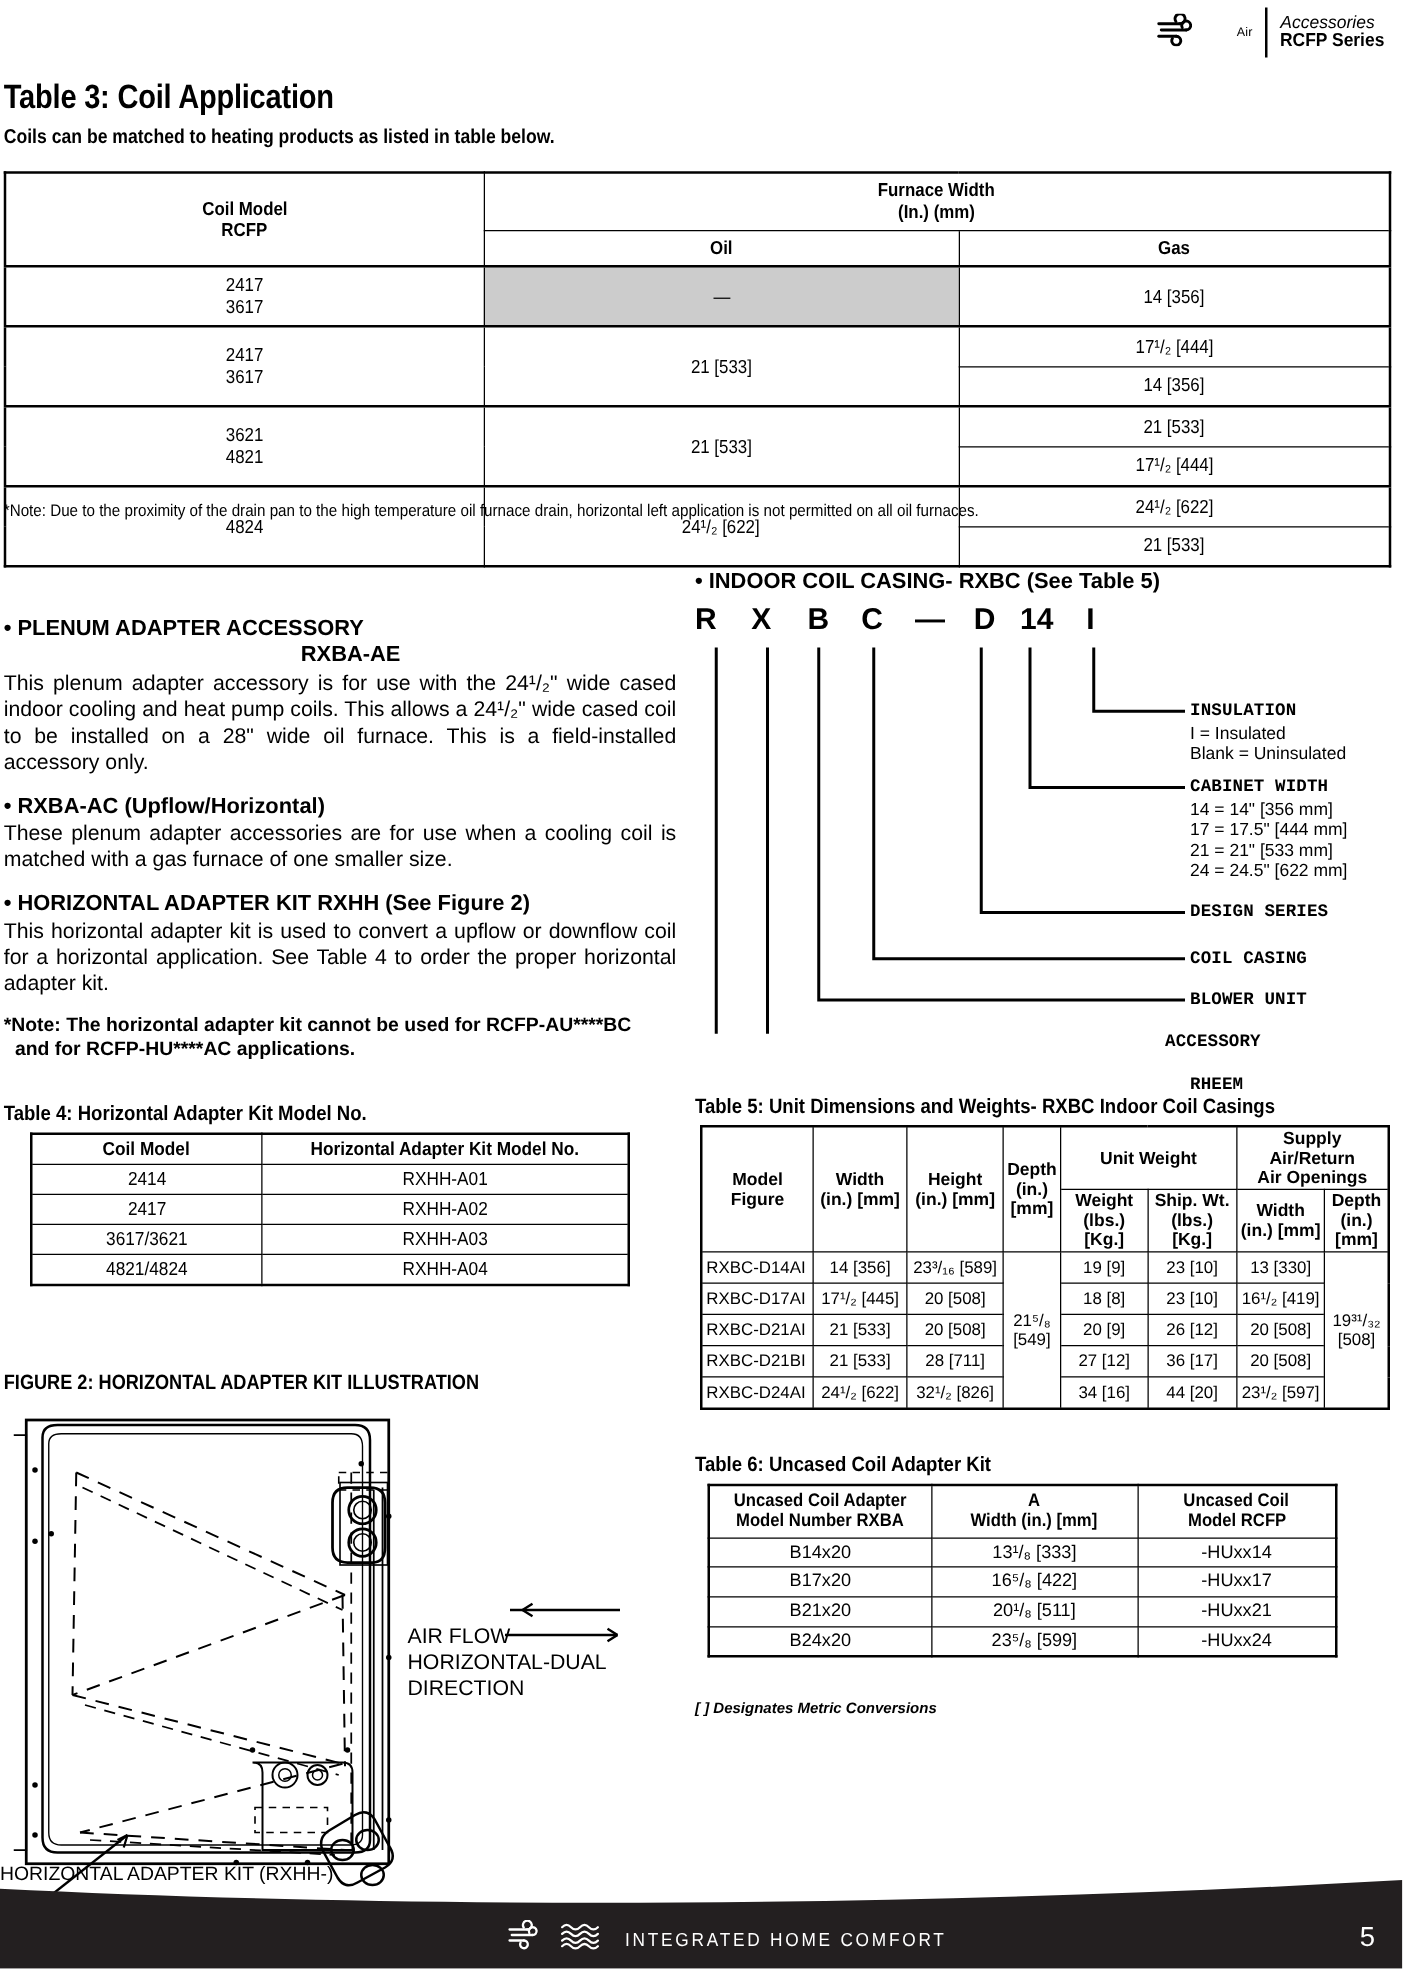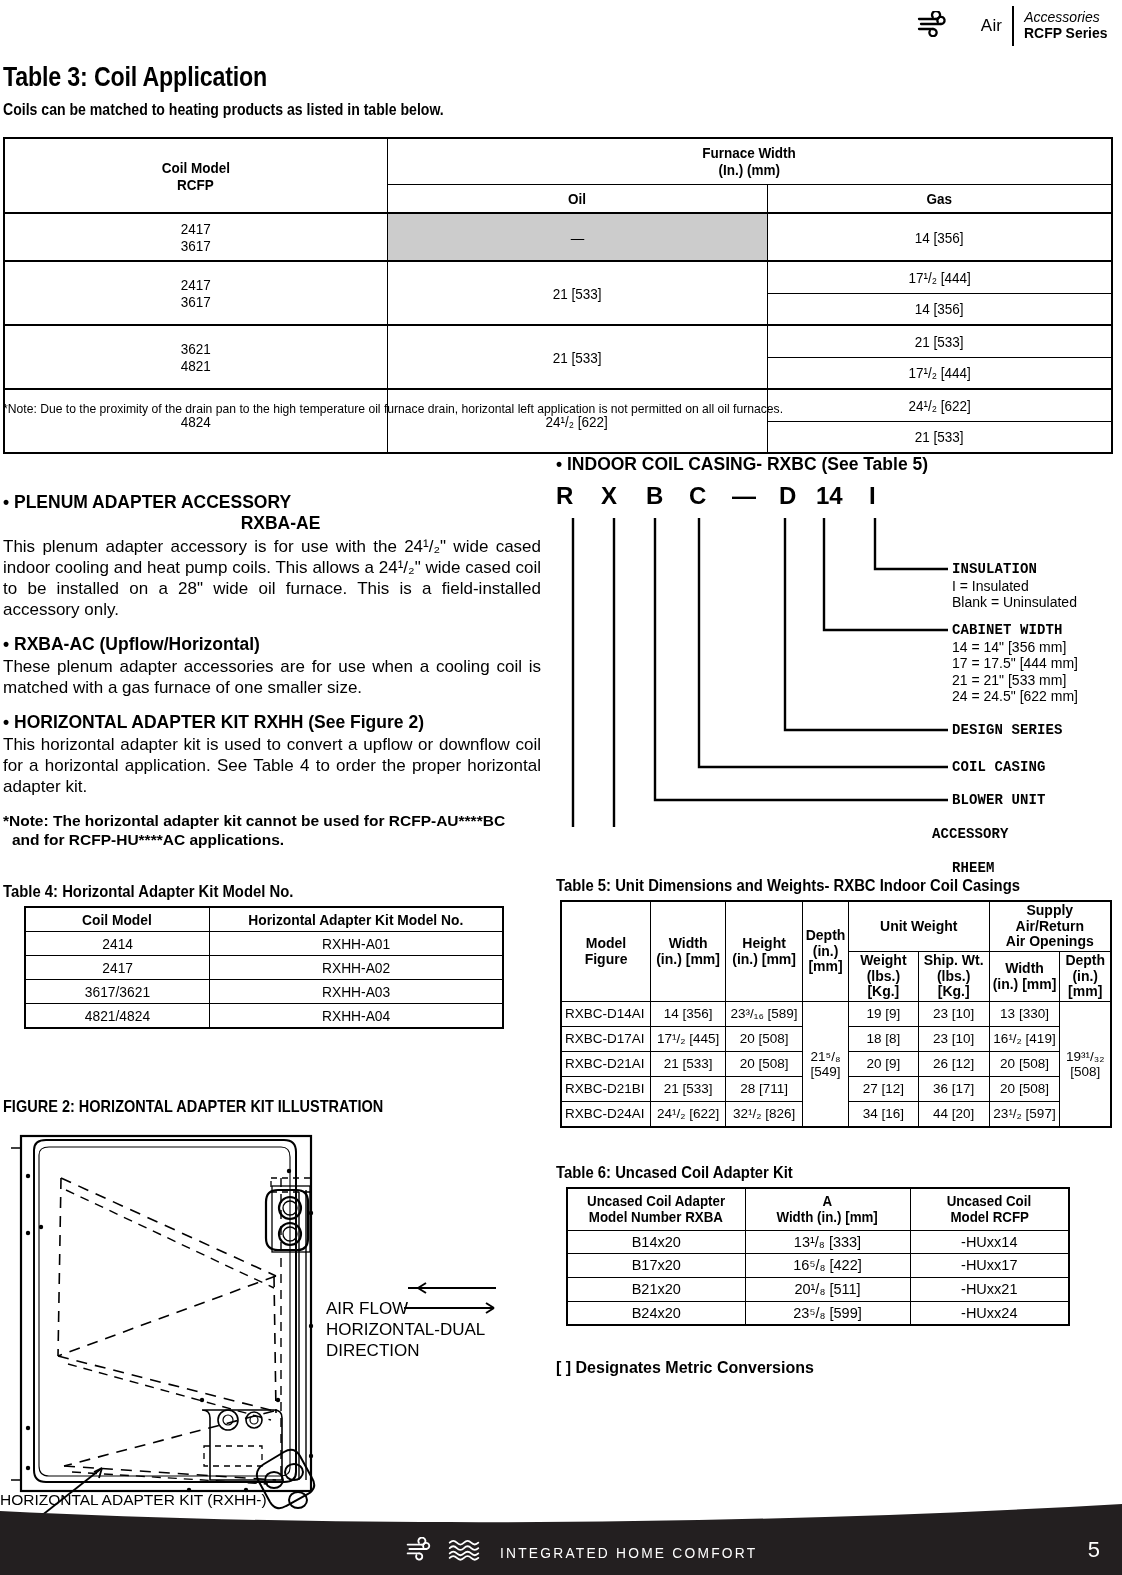--- a/index.html
+++ b/index.html
@@ -11,21 +11,21 @@
     overflow: hidden;
   }
   .page { position: relative; width: 1122px; height: 1575px; }
 
   
   .header {
     position: absolute; top: 6px; right: 8px;
     display: flex; align-items: center; gap: 10px;
   }
   .hdr-air { display: flex; align-items: center; gap: 7px; }
-  .hdr-air-label { font-size: 17px; letter-spacing: .2px; margin-left: 24px; }
+  .hdr-air-label { font-size: 10px; letter-spacing: .2px; margin-left: 24px; }
   .hdr-divider { width: 2px; height: 40px; background: #000; }
   .hdr-titles { line-height: 1.12; }
   .hdr-acc { font-size: 14px; font-style: italic; }
   .hdr-series { font-size: 15px; font-weight: bold; font-stretch: condensed;
                 transform: scaleX(.93); transform-origin: left center; }
   h1.table-title {
     position: absolute; left: 3px; top: 62px;
     font-size: 27px; font-weight: bold; letter-spacing: -.2px;
   }
   h1.table-title span { display:inline-block; transform: scaleX(.86); transform-origin:left center; }
@@ -104,21 +104,21 @@
 
   
   .t6-title { position: absolute; left: 556px; top: 1163px; font-size: 16.5px; font-weight: bold; }
   .t6-title span { display:inline-block; transform: scaleX(.9); transform-origin:left center; }
   .t6-wrap { position: absolute; left: 566px; top: 1187px; width: 502px; }
   table.t6 { border-collapse: collapse; width: 100%; table-layout: fixed; border: 2px solid #000; }
   table.t6 td { border: 1px solid #000; text-align: center; font-size: 14.5px; padding: 3px 2px; line-height:1.15;}
   table.t6 td.h { font-weight: bold; }
   table.t6 span.sq { display:inline-block; transform: scaleX(.92); transform-origin:center center; }
 
-  .metric-note { position: absolute; left: 556px; top: 1359px; font-size: 16px; font-weight: bold; }
+  .metric-note { position: absolute; left: 556px; top: 1359px; font-size: 12px; font-weight: bold; font-style: italic; }
 
   
   .footer { position: absolute; left: 0; bottom: 0; width: 1122px; height: 95px; text-align: right; }
   .f-icons { position: absolute; left: 405px; bottom: 10px; display: flex; align-items: center; gap: 12px; }
   .f-tag { position: absolute; left: 500px; bottom: 14px; font-size: 15px; color: #fff;
            letter-spacing: 2.4px; }
   .f-tag span { display:inline-block; transform: scaleX(.92); transform-origin:left center; }
   .f-page { position: absolute; right: 22px; bottom: 12px; font-size: 22px; color: #fff; }
 </style>
 </head>

